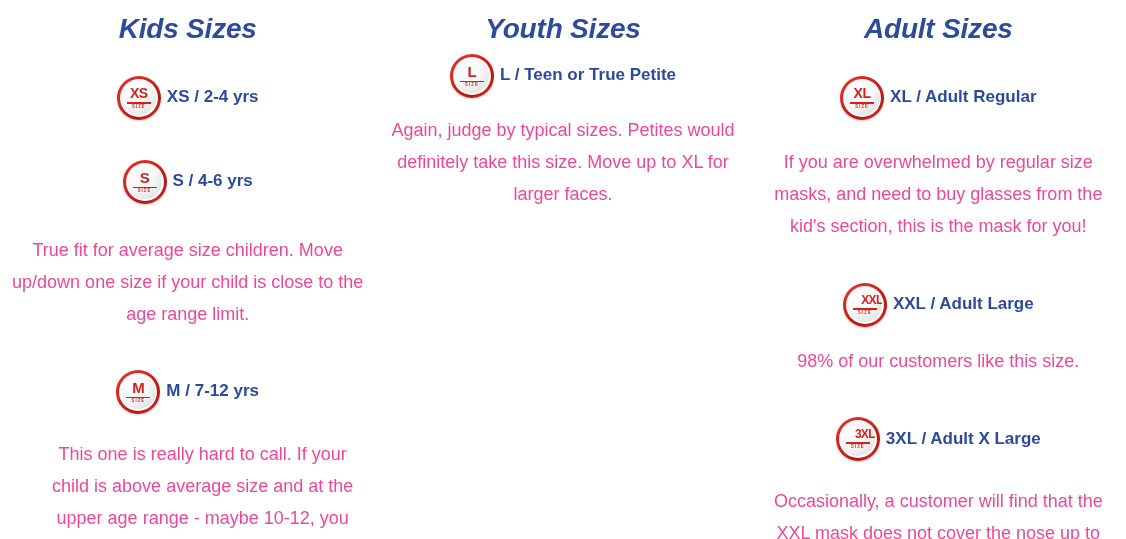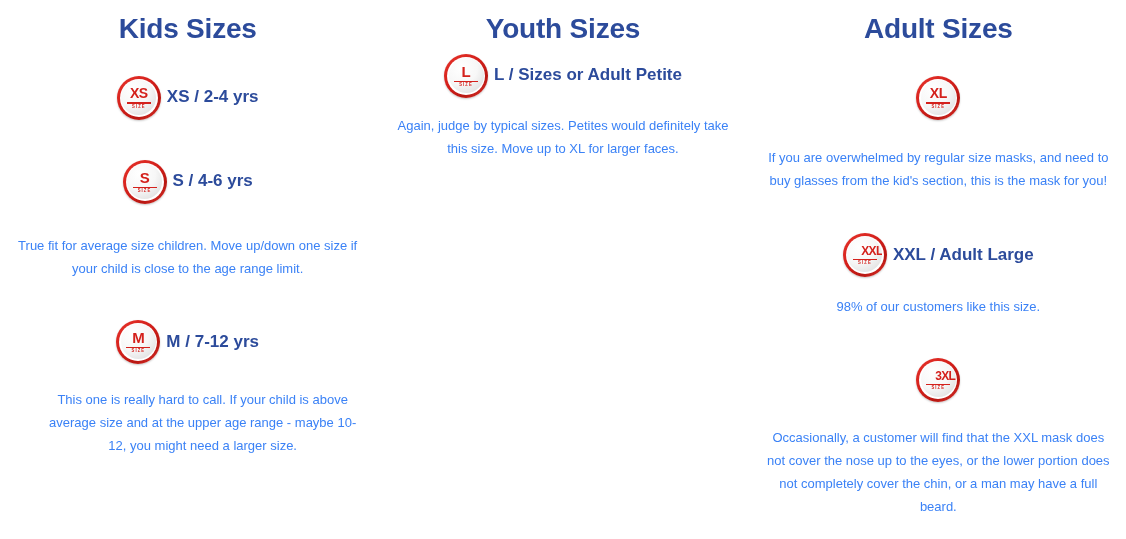--- a/index.html
+++ b/index.html
@@ -32,20 +32,21 @@
   }
 
   .col-heading {
     color: #2c4b9b;
     font-size: 28px;
     font-weight: 700;
     letter-spacing: -0.2px;
     line-height: 1.2;
     margin: 12px 0 0 0;
     text-align: center;
+    font-style: italic;
   }
 
   
   .size-entry {
     display: block;
   }
 
   .size-row {
     display: flex;
     align-items: center;
@@ -55,22 +56,22 @@
 
   .size-label {
     color: #2c4b9b;
     font-size: 17px;
     font-weight: 700;
     line-height: 1.2;
     white-space: nowrap;
   }
 
   .size-desc {
-    color: #3b82f6;
-    font-size: 13px;
+    color: #ec4899;
+    font-size: 18px;
     font-weight: 400;
     line-height: 1.78;
     text-align: center;
     margin: 0 auto;
   }
 
   
   .badge {
     position: relative;
     width: 44px;
@@ -200,38 +201,39 @@
 
     <div class="size-entry entry-0">
       <div class="size-row">
         <span class="badge">
           <span class="badge-inner">
             <span class="badge-text len1">L</span>
             <span class="badge-rule"></span>
             <span class="badge-sub">SIZE</span>
           </span>
         </span>
-        <span class="size-label">L / Sizes or Adult Petite</span>
+        <span class="size-label">L / Teen or True Petite</span>
       </div>
       <p class="size-desc">Again, judge by typical sizes. Petites would definitely take this size. Move up to XL for larger faces.</p>
     </div>
   </div>
 
   <div class="column col-adult">
     <h2 class="col-heading">Adult Sizes</h2>
 
     <div class="size-entry entry-0">
       <div class="size-row">
         <span class="badge">
           <span class="badge-inner">
             <span class="badge-text len2">XL</span>
             <span class="badge-rule"></span>
             <span class="badge-sub">SIZE</span>
           </span>
         </span>
+        <span class="size-label">XL / Adult Regular</span>
       </div>
       <p class="size-desc">If you are overwhelmed by regular size masks, and need to buy glasses from the kid's section, this is the mask for you!</p>
     </div>
 
     <div class="size-entry entry-1">
       <div class="size-row">
         <span class="badge">
           <span class="badge-inner">
             <span class="badge-text len3">XXL</span>
             <span class="badge-rule"></span>
@@ -245,18 +247,19 @@
 
     <div class="size-entry entry-2">
       <div class="size-row">
         <span class="badge">
           <span class="badge-inner">
             <span class="badge-text len3">3XL</span>
             <span class="badge-rule"></span>
             <span class="badge-sub">SIZE</span>
           </span>
         </span>
+        <span class="size-label">3XL / Adult X Large</span>
       </div>
       <p class="size-desc">Occasionally, a customer will find that the XXL mask does not cover the nose up to the eyes, or the lower portion does not completely cover the chin, or a man may have a full beard.</p>
     </div>
   </div>
 
 </div>
 
 </body></html>

